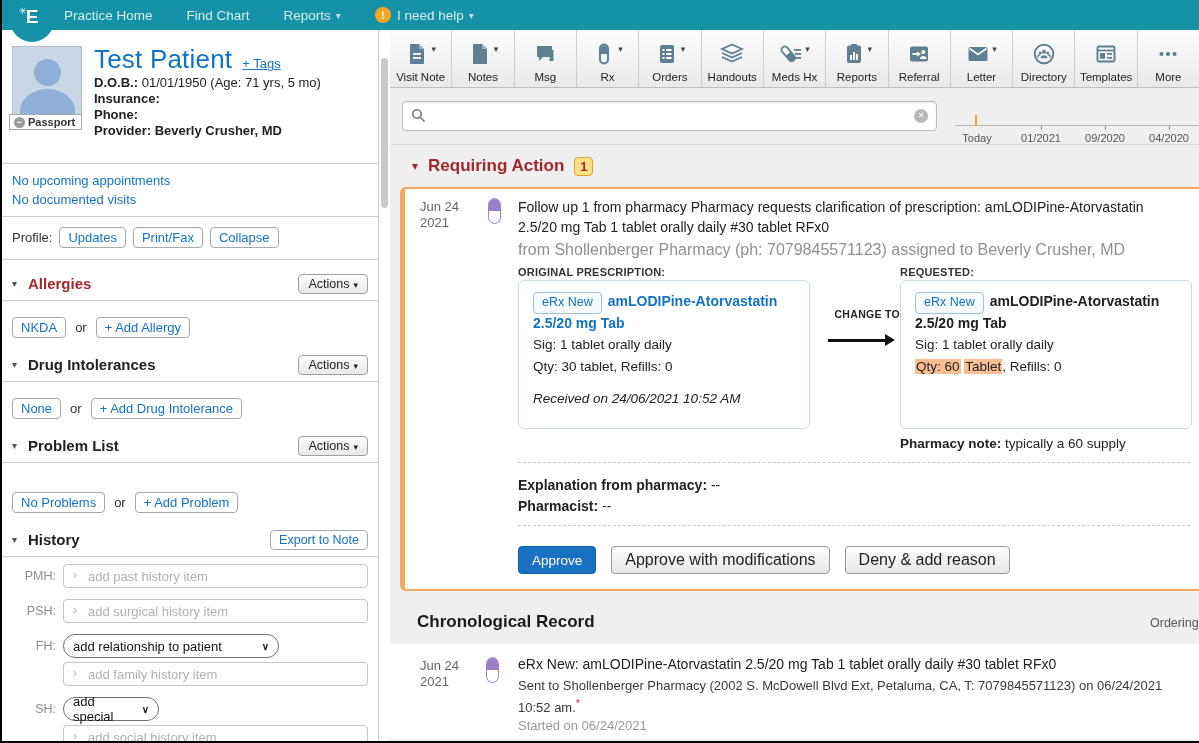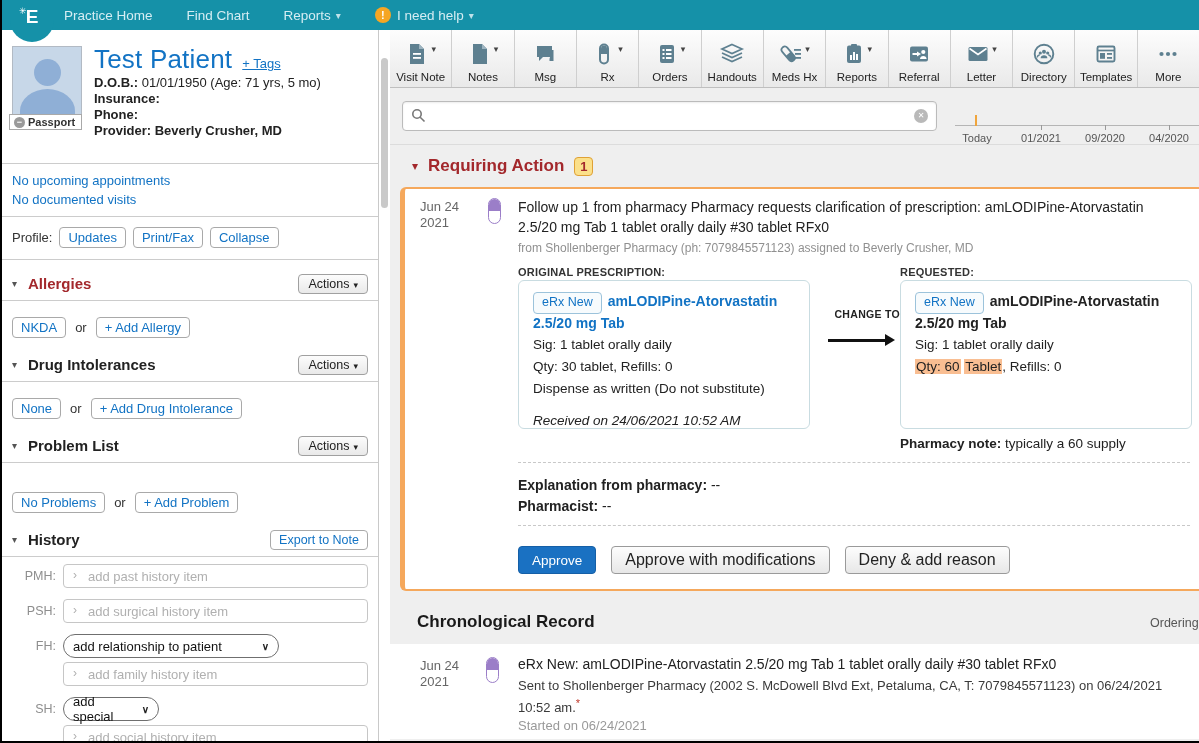--- a/index.html
+++ b/index.html
@@ -84,21 +84,21 @@
   .req-head{display:flex;align-items:center;height:42px;padding-left:22px}
   .req-tri{color:#A3282C;font-size:12px}
   .req-title{color:#A3282C;font-weight:bold;font-size:17px;margin-left:10px}
   .req-count{margin-left:10px;min-width:19px;height:19px;background:#FBE08A;border:1px solid #DFA136;border-radius:4px;color:#A3282C;font-weight:bold;font-size:13px;display:inline-flex;align-items:center;justify-content:center;padding:0 4px}
 
   .req-card{position:relative;margin-left:10px;width:calc(100% - 10px);height:404px;background:#fff;border:2px solid #F5A85C;border-left-width:5px;border-right:none;border-radius:6px 0 0 6px}
   .date-col{position:absolute;color:#666;font-size:13px;line-height:16px}
   .pill-icon{position:absolute;width:13px;height:26px;border:1.5px solid #9B7EC8;border-radius:7px;background:#fff;overflow:hidden}
   .pill-icon i{display:block;width:100%;height:50%;background:#9B7EC8}
   .req-summary{position:absolute;left:113px;top:8px;width:662px;font-size:14px;line-height:1.45;color:#222}
-  .req-from{position:absolute;left:113px;top:52px;font-size:12px;color:#909090}
+  .req-from{position:absolute;left:113px;top:52px;font-size:16px;color:#909090}
   .rx-col-head{position:absolute;top:77px;font-size:11px;font-weight:bold;color:#333;letter-spacing:.2px}
   .rx-box{position:absolute;top:91px;width:292px;height:149px;border:1px solid #C9DCE1;border-radius:6px;background:#fff;padding:11px 14px;font-size:13.5px;line-height:1.4}
   .erx-badge{display:inline-block;border:1px solid #9CC3DB;border-radius:4px;background:#F7FBFD;color:#1273C4;font-size:12.5px;padding:1px 8px;margin-right:6px}
   .drug-blue{color:#1273C4;font-weight:bold;font-size:14px}
   .drug-black{color:#222;font-weight:bold;font-size:14px}
   .rx-line{margin-top:3px;color:#222}
   .rx-received{margin-top:13px;font-style:italic;color:#222}
   .hl{background:#F9BE92;padding:0 1px}
   .changeto{position:absolute;left:427px;top:119px;width:68px;text-align:right;font-size:10.5px;font-weight:bold;color:#222;letter-spacing:.3px}
   .arrow{position:absolute;left:423px;top:150px;width:58px;border-top:3px solid #111}
@@ -459,21 +459,20 @@
         <i></i>
       </div>
     <div class="req-summary">Follow up 1 from pharmacy Pharmacy requests clarification of prescription: amLODIPine-Atorvastatin 2.5/20 mg Tab 1 tablet orally daily #30 tablet RFx0</div>
     <div class="req-from">from Shollenberger Pharmacy (ph: 7079845571123) assigned to Beverly Crusher, MD</div>
 
     <div class="rx-col-head" style="left:113px">ORIGINAL PRESCRIPTION:</div>
     <div class="rx-box" style="left:113px">
       <span class="erx-badge">eRx New</span><span class="drug-blue">amLODIPine-Atorvastatin 2.5/20 mg Tab</span>
       <div class="rx-line">Sig: 1 tablet orally daily</div>
       <div class="rx-line">Qty: 30 tablet, Refills: 0</div>
-      <div class="rx-line">Dispense as written (Do not substitute)</div>
       <div class="rx-received">Received on 24/06/2021 10:52 AM</div>
     </div>
 
     <div class="changeto">CHANGE TO</div>
     <div class="arrow"></div>
 
     <div class="rx-col-head" style="left:495px">REQUESTED:</div>
     <div class="rx-box" style="left:495px">
       <span class="erx-badge">eRx New</span><span class="drug-black">amLODIPine-Atorvastatin 2.5/20 mg Tab</span>
       <div class="rx-line">Sig: 1 tablet orally daily</div>

